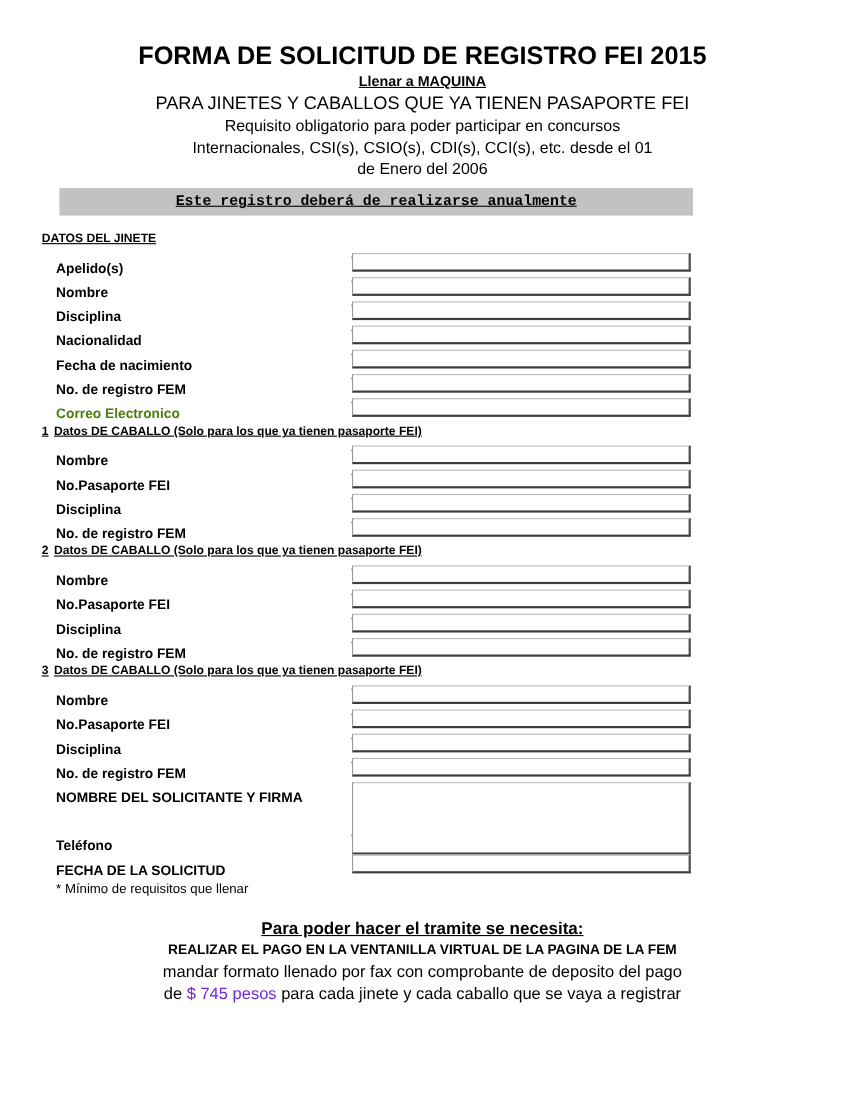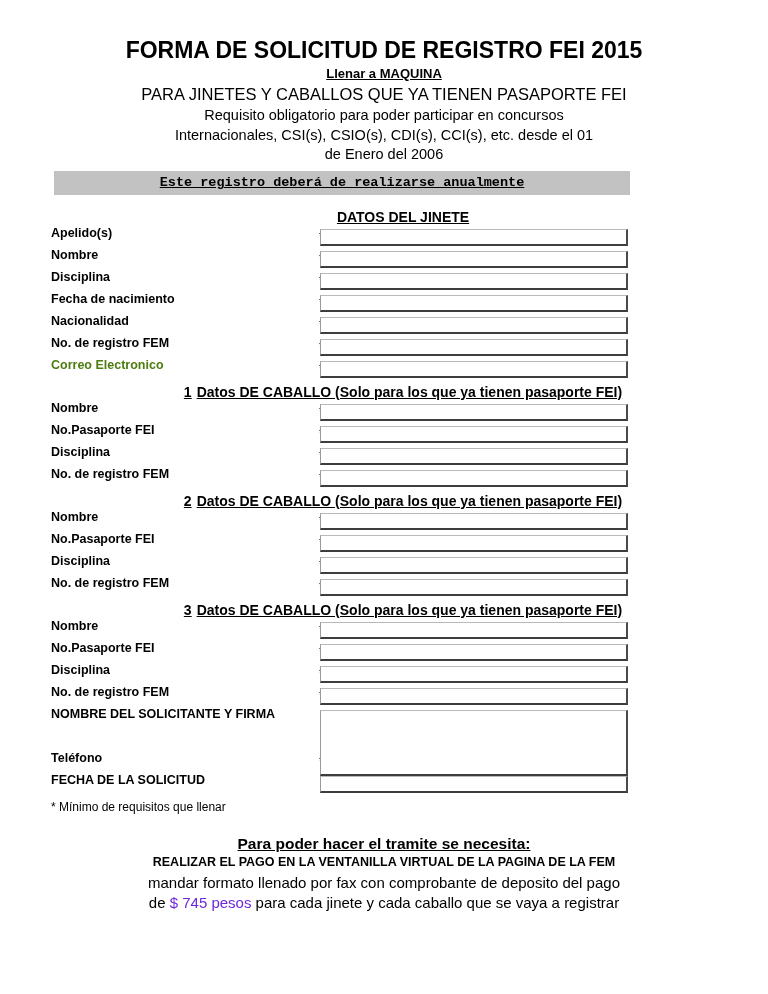--- a/index.html
+++ b/index.html
@@ -72,41 +72,40 @@
   .banner span { text-decoration: underline; font-family: Liberation Mono, monospace; }
 
   
   .form {
     position: relative;
     margin-top: 11px;
     padding-left: 38px;
   }
 
   .section-head {
-    font-size: 14px;
+    font-size: 11px;
     font-weight: bold;
     line-height: 1;
     height: 21px;
     display: flex;
     align-items: center;
-    justify-content: center;
   }
   .section-head .num {
     text-decoration: underline;
     margin-right: 5px;
   }
   .section-head .txt {
     text-decoration: underline;
   }
 
   .row {
     position: relative;
     height: 22px;
     display: flex;
-    align-items: flex-start;
+    align-items: flex-end;
   }
   .row .label {
     font-size: 12.5px;
     font-weight: bold;
     padding-left: 13px;
     width: 260px;
     box-sizing: border-box;
     line-height: 1;
   }
   .row .label.red { color: #4d7c0f; }
@@ -219,26 +218,26 @@
         <div class="label">Nombre</div>
         <div class="star">*</div>
         <div class="field"></div>
       </div>
       <div class="row">
         <div class="label">Disciplina</div>
         <div class="star">*</div>
         <div class="field"></div>
       </div>
       <div class="row">
+        <div class="label">Nacionalidad</div>
+        <div class="star">*</div>
+        <div class="field"></div>
+      </div>
+      <div class="row">
         <div class="label">Fecha de nacimiento</div>
-        <div class="star">*</div>
-        <div class="field"></div>
-      </div>
-      <div class="row">
-        <div class="label">Nacionalidad</div>
         <div class="star">*</div>
         <div class="field"></div>
       </div>
       <div class="row">
         <div class="label">No. de registro FEM</div>
         <div class="star">*</div>
         <div class="field"></div>
       </div>
       <div class="row">
         <div class="label red">Correo Electronico</div>

